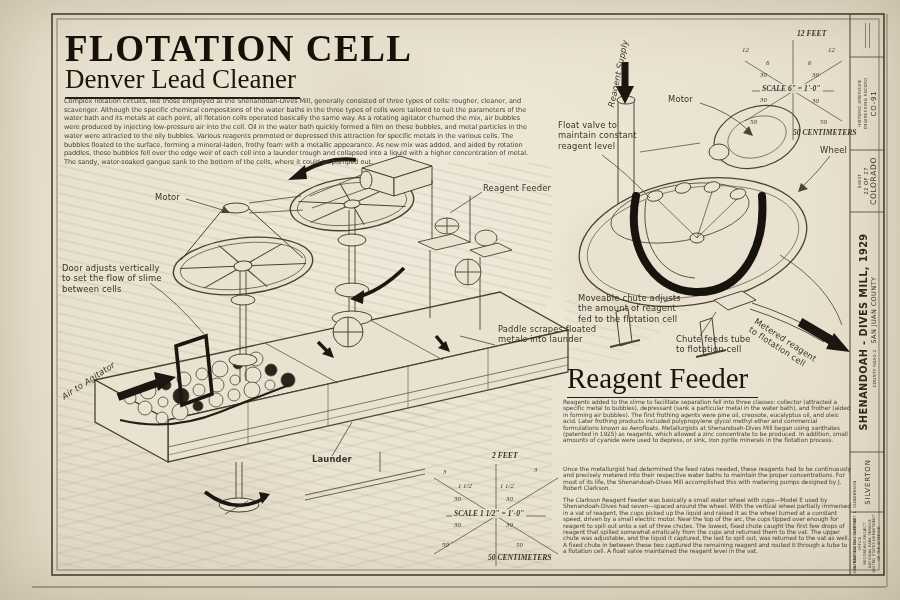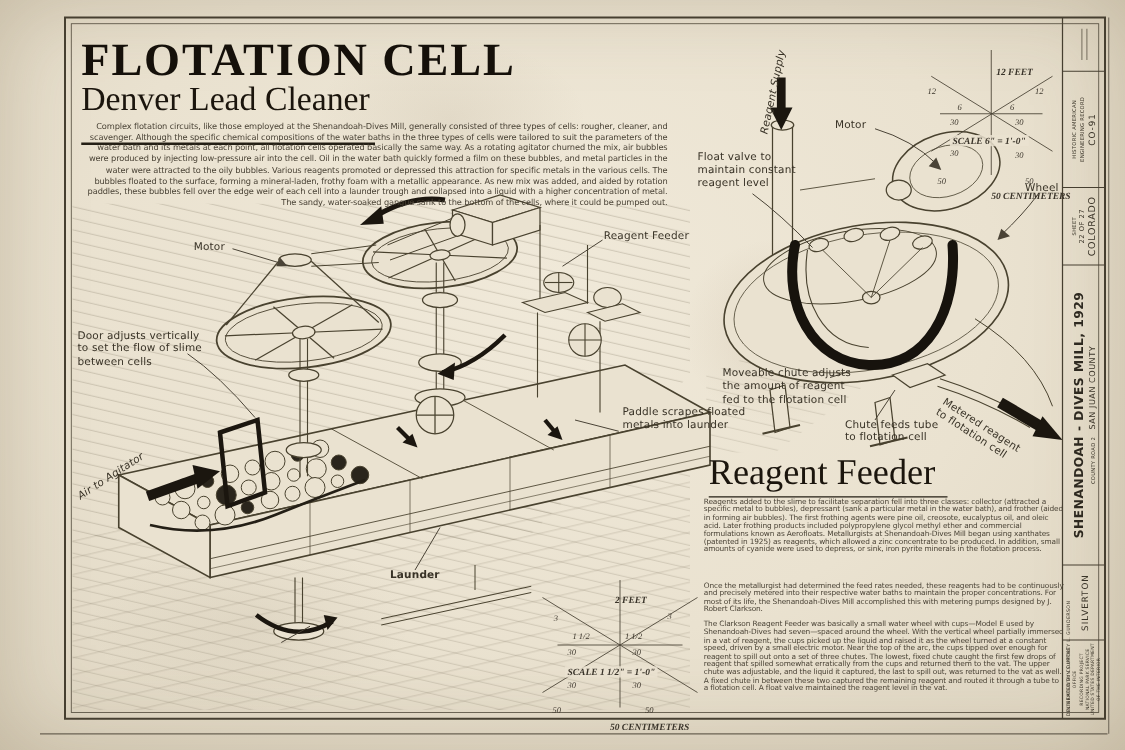--- a/index.html
+++ b/index.html
@@ -6,31 +6,31 @@
   #sheet{
     position:relative;width:900px;height:600px;overflow:hidden;
     background:radial-gradient(ellipse at 48% 38%, #f0e9d9 0%, #eae2d0 55%, #ddd4c0 100%);
     box-shadow:inset 0 0 70px rgba(120,100,70,.28);
     font-family:"DejaVu Sans",sans-serif;color:#3d372b;
   }
   .abs{position:absolute;}
   .stain{position:absolute;border-radius:50%;pointer-events:none;}
   
   .h1{font-family:"Liberation Serif",serif;font-weight:bold;font-size:37px;letter-spacing:1.5px;color:#15100a;line-height:1;}
-  .h2{font-family:"Liberation Serif",serif;font-size:27px;color:#1b150d;line-height:1;border-bottom:2px solid #241f15;padding:0 4px 21px 0;}
+  .h2{font-family:"Liberation Serif",serif;font-size:27px;color:#1b150d;line-height:1;border-bottom:2px solid #241f15;padding:0 4px 4px 0;}
   .h3{font-family:"Liberation Serif",serif;font-size:29px;color:#1b150d;line-height:1;border-bottom:1.6px solid #241f15;padding:0 10px 4px 0;}
   
-  .para{font-size:6.6px;line-height:8.7px;color:#4a4336;letter-spacing:-.1px;text-align:right;}
+  .para{font-size:6.6px;line-height:8.7px;color:#4a4336;letter-spacing:-.1px;text-align:left;}
   .para2{font-size:5.9px;line-height:6.4px;color:#4a4336;letter-spacing:-.1px;}
   
   .lbl{font-size:8.4px;line-height:1.22;color:#383226;letter-spacing:.15px;}
   .pre{white-space:pre-line;}
   .rot{transform-origin:0 0;}
   
-  .sc{position:absolute;font:italic 6.8px "Liberation Serif",serif;color:#3a342a;white-space:nowrap;margin-top:24px;}
+  .sc{position:absolute;font:italic 6.8px "Liberation Serif",serif;color:#3a342a;white-space:nowrap;}
   .scB{font-size:7.6px;font-weight:bold;}
   .scC{background:rgba(234,226,208,.85);padding:0 2px;}
   
   .tb{position:absolute;transform:rotate(-90deg);transform-origin:0 0;display:flex;flex-direction:column;align-items:center;justify-content:center;color:#3a3428;}
   .tbrow{display:flex;align-items:baseline;gap:6px;}
   .tb-micro{width:60%;height:1px;background:rgba(70,62,48,.55);margin:1.5px 0;}
   .t4{font-size:4.2px;letter-spacing:.2px;line-height:1.3;text-align:center;}
   .t5{font-size:5.4px;letter-spacing:.4px;}
   .t65{font-size:6.5px;letter-spacing:.4px;}
   .t7{font-size:7px;letter-spacing:.8px;}

